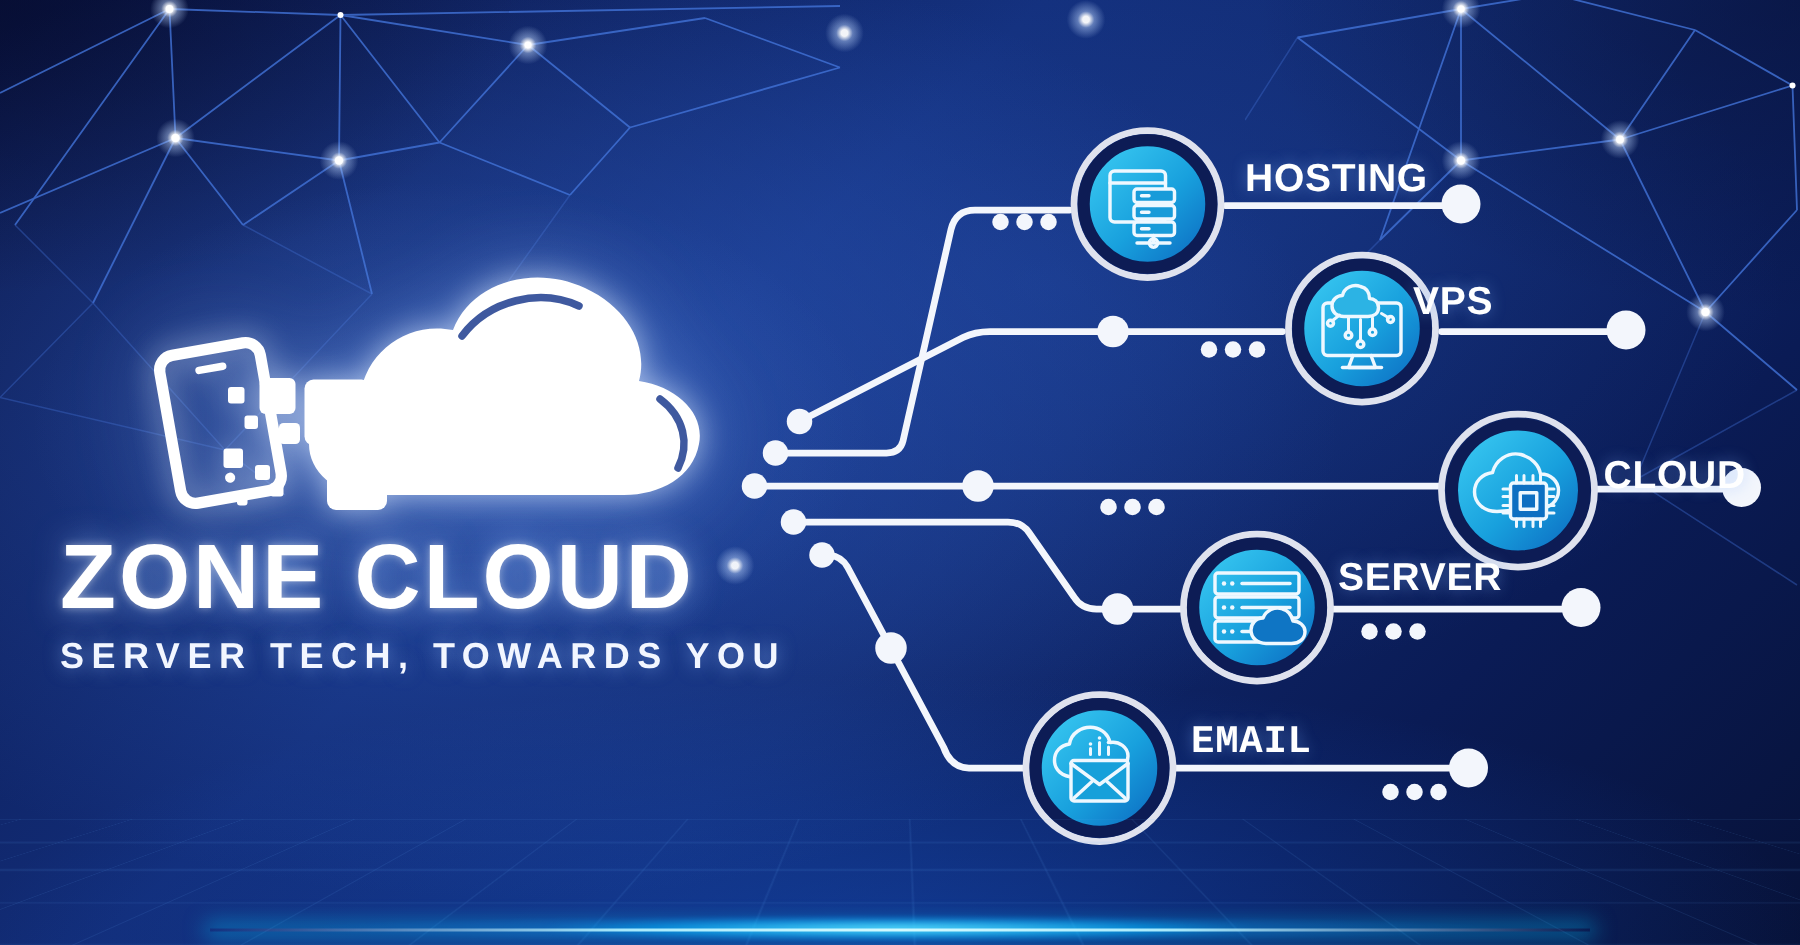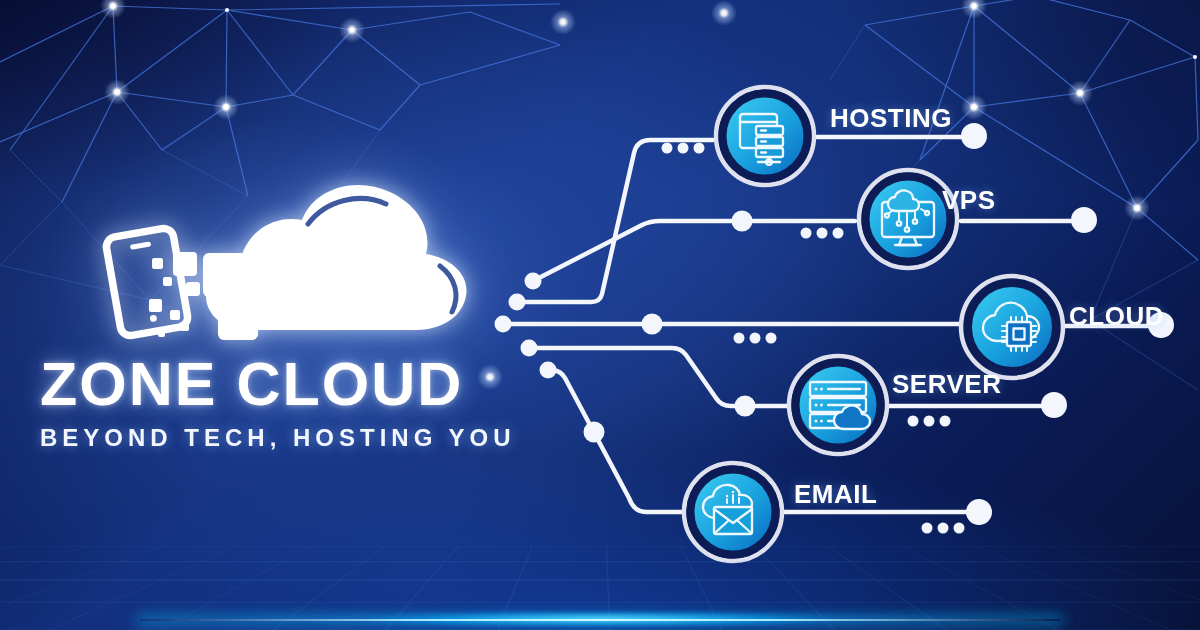--- a/index.html
+++ b/index.html
@@ -138,21 +138,21 @@
       <rect x="92" y="98" width="11" height="11" rx="2"></rect>
       <rect x="103" y="117" width="9" height="9" rx="2"></rect>
       <rect x="89" y="139" width="13" height="13" rx="2"></rect>
       <rect x="110" y="150" width="10" height="10" rx="2"></rect>
       <rect x="120" y="162" width="9" height="9" rx="2"></rect>
       <rect x="98" y="170" width="7" height="7" rx="2"></rect>
     </g>
   </svg>
 
   <div class="brand-name">ZONE CLOUD</div>
-  <div class="brand-tagline">BEYOND TECH, HOSTING YOU</div>
+  <div class="brand-tagline">SERVER TECH, TOWARDS YOU</div>
 
   <svg class="diagram" width="1200" height="630" viewBox="0 0 1200 630">
     <defs>
       <linearGradient id="disc" x1="0%" y1="0%" x2="100%" y2="100%">
         <stop offset="0%" stop-color="#3fd0f5"></stop>
         <stop offset="55%" stop-color="#18a0dd"></stop>
         <stop offset="100%" stop-color="#0a63bd"></stop>
       </linearGradient>
     </defs>
 
@@ -281,19 +281,19 @@
         <path d="M-19 -3 L0 11 L19 -3"></path>
         <path d="M-17 20 L-5 9 M17 20 L5 9"></path>
       </g>
     </g>
   </svg>
 
   <div class="svc-label" style="left:830px; top:103px;">HOSTING</div>
   <div class="svc-label" style="left:942px; top:185px;">VPS</div>
   <div class="svc-label" style="left:1069px; top:288px;margin-top:13px;">CLOUD</div>
   <div class="svc-label" style="left:892px; top:369px;">SERVER</div>
-  <div class="svc-label" style="left:794px; top:479px;">EMAIL</div>
+  <div class="svc-label" style="left:794px; top:479px;font-family:Liberation Mono, monospace;">EMAIL</div>
 
   <div class="floor"></div>
   <div class="streak-wide"></div>
   <div class="streak-core"></div>
   <div class="streak-line"></div>
 </div>
 
 </body></html>

